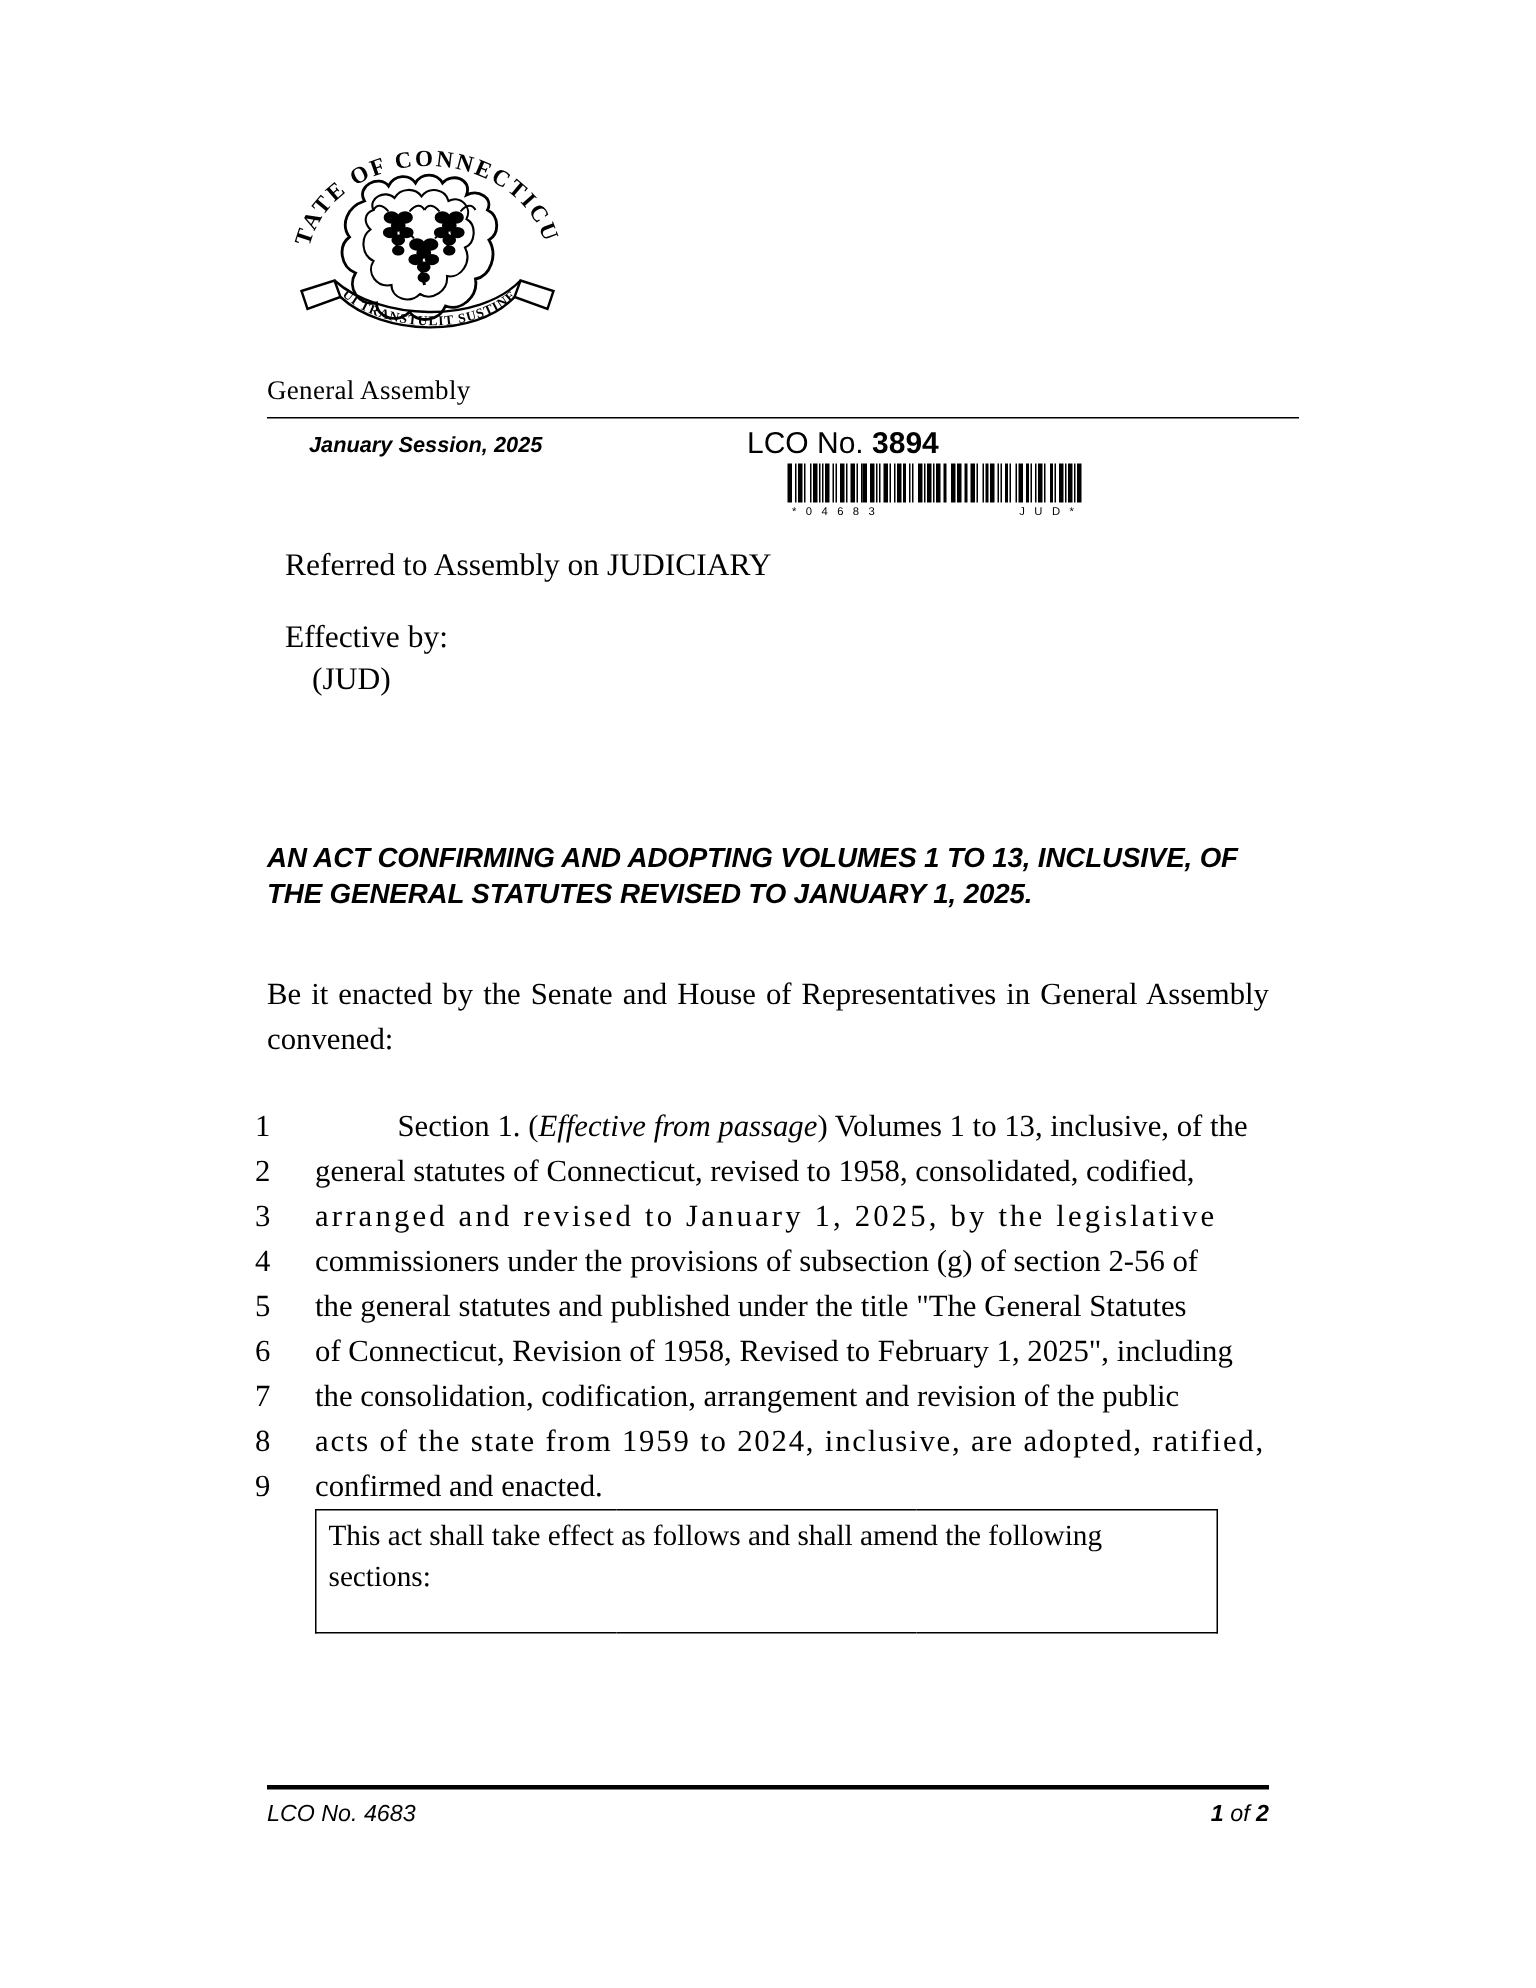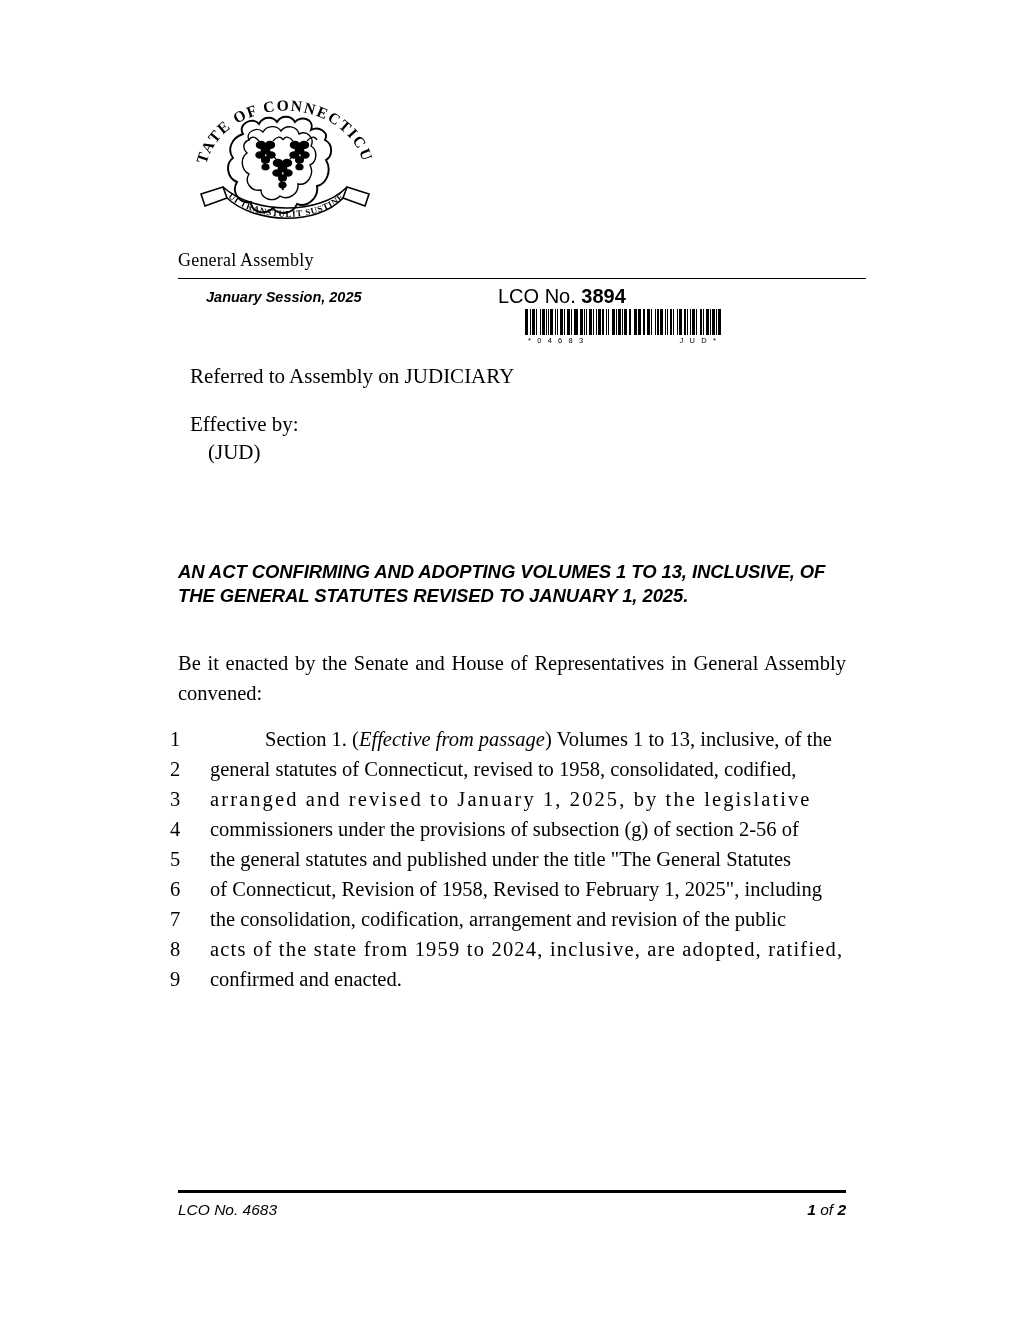--- a/index.html
+++ b/index.html
@@ -175,20 +175,21 @@
     padding-left: 5px;
     box-sizing: border-box;
   }
   .bline .txt {
     flex: 1 1 auto;
     font-size: 20.5px;
     line-height: 30px;
     text-align: justify;
     text-justify: inter-word;
     white-space: nowrap;
+    margin-top: 12px;
   }
   .bline .txt.just {
     display: flex;
     justify-content: space-between;
   }
   .bline .txt .lead { padding-left: 55px; }
   .bline .txt i { font-style: italic; }
 
   
   .effect-table {
@@ -520,20 +521,23 @@
 
   <div class="bline">
     <span class="num">9</span>
     <span class="txt">confirmed and enacted.</span>
   </div>
 
 </div>
 
 <table class="effect-table">
   <tbody>
+      <tr>
+    <td class="head-cell" colspan="3">This act shall take effect as follows and shall amend the following sections:</td>
+  </tr>
 </tbody>
   </table>
 
 <div class="footer">
   <div class="footer-rule"></div>
   <div class="footer-row">
     <span class="footer-lco">LCO No. 4683</span>
     <span class="footer-page"><b>1</b><span> of </span><b>2</b></span>
   </div>
 </div>

